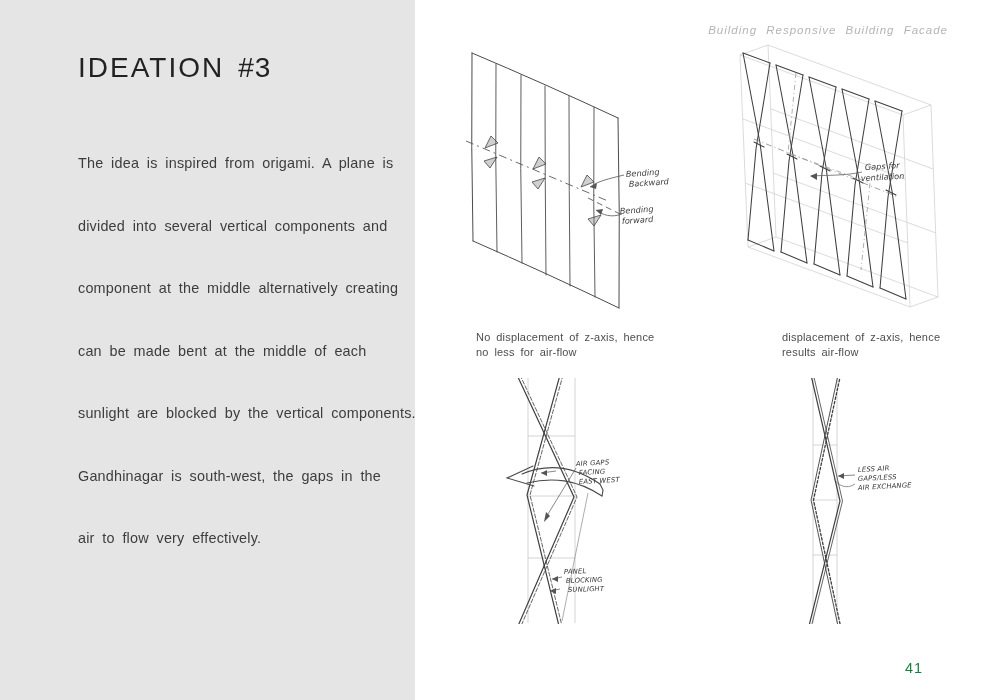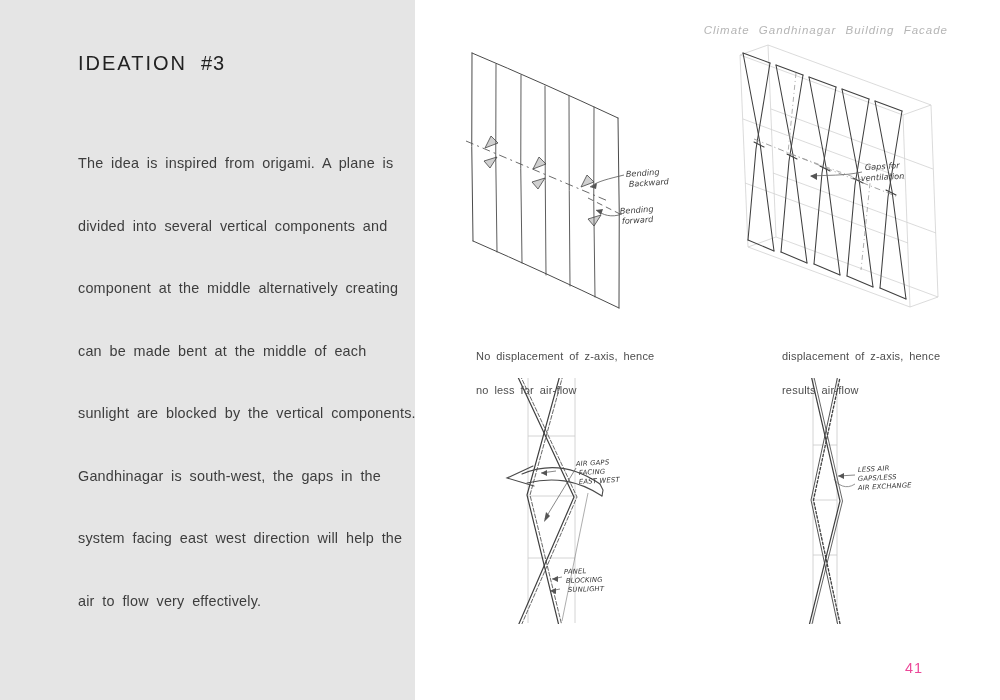--- a/index.html
+++ b/index.html
@@ -4,40 +4,40 @@
 <style>
   html,body{margin:0;padding:0;background:#888;}
   .page{
     position:relative;width:1000px;height:700px;background:#ffffff;
     font-family:"Liberation Sans",sans-serif;overflow:hidden;margin:0 auto;
   }
   .left-panel{
     position:absolute;left:0;top:0;width:415px;height:700px;background:#e5e5e5;
   }
   .ideation-title{
-    position:absolute;left:78px;top:52px;font-size:20px;font-weight:500;
+    position:absolute;left:78px;top:52px;font-size:28px;font-weight:500;
     color:#222;letter-spacing:2px;white-space:nowrap;
   }
   .ideation-title .num{margin-left:14px;letter-spacing:1px;}
   .body-text{
     position:absolute;left:78px;top:112px;width:330px;
     font-size:14.4px;color:#3d3d3d;letter-spacing:.2px;word-spacing:3.5px;
   }
   .body-text .line{height:22.5px;line-height:22.5px;white-space:nowrap;margin-top:40px;}
   .doc-header{
     position:absolute;top:24px;right:52px;font-size:11.5px;font-style:italic;
     color:#b5b5b5;letter-spacing:1px;word-spacing:5px;white-space:nowrap;
   }
   .page-number{
-    position:absolute;left:905px;top:660px;font-size:14.5px;color:#ec4899;letter-spacing:1px;
+    position:absolute;left:905px;top:660px;font-size:14.5px;color:#15803d;letter-spacing:1px;
   }
   .fig-caption{
     position:absolute;font-size:11px;color:#4d4d4d;letter-spacing:.2px;word-spacing:2.5px;
   }
-  .fig-caption .cline{height:15px;line-height:15px;white-space:nowrap;margin-top:19px;}
+  .fig-caption .cline{height:15px;line-height:15px;white-space:nowrap;}
   .sk{position:absolute;}
   text.hand{font-family:"DejaVu Sans",sans-serif;font-style:italic;font-size:8.2px;fill:#3c3c3c;}
   text.hand-sm{font-family:"DejaVu Sans",sans-serif;font-style:italic;font-size:6.8px;fill:#333;letter-spacing:.2px;}
 </style>
 </head>
 <body>
 
 <div class="page">
 
   <div class="left-panel"></div>
@@ -46,25 +46,24 @@
     <span>IDEATION</span><span class="num">#3</span>
   </div>
 
   <div class="body-text">
     <div class="line">The idea is inspired from origami. A plane is</div>
     <div class="line">divided into several vertical components and</div>
     <div class="line">component at the middle alternatively creating</div>
     <div class="line">can be made bent at the middle of each</div>
     <div class="line">sunlight are blocked by the vertical components.</div>
     <div class="line">Gandhinagar is south-west, the gaps in the</div>
-    <div class="line">system facing east west direction will help the</div>
     <div class="line">air to flow very effectively.</div>
   </div>
 
-  <div class="doc-header">Climate Gandhinagar Building Facade</div>
+  <div class="doc-header">Building Responsive Building Facade</div>
 
   <svg class="sk" style="left:440px;top:40px" width="280" height="285" viewBox="0 0 280 285">
     <g stroke="#4b4b4b" stroke-width="1" fill="none" stroke-linecap="round">
       <path d="M32,13 Q103,43 178,78"></path>
       <path d="M178,78 Q180,172 179,268"></path>
       <path d="M179,268 Q104,232 33,201"></path>
       <path d="M33,201 Q31,106 32,13"></path>
       <g stroke-width="0.9">
         <path d="M56,24 Q55,118 57,212"></path>
         <path d="M81,35 Q80,128 82,223"></path>

